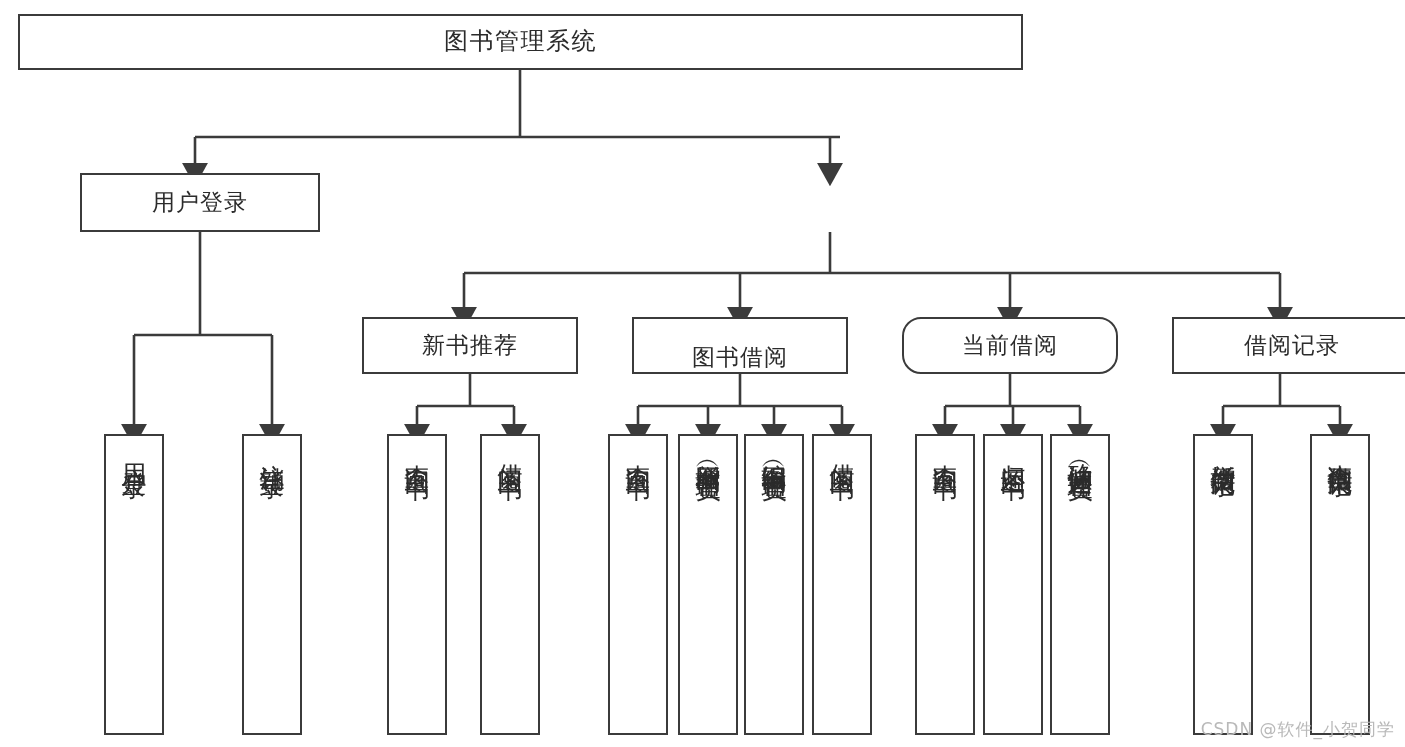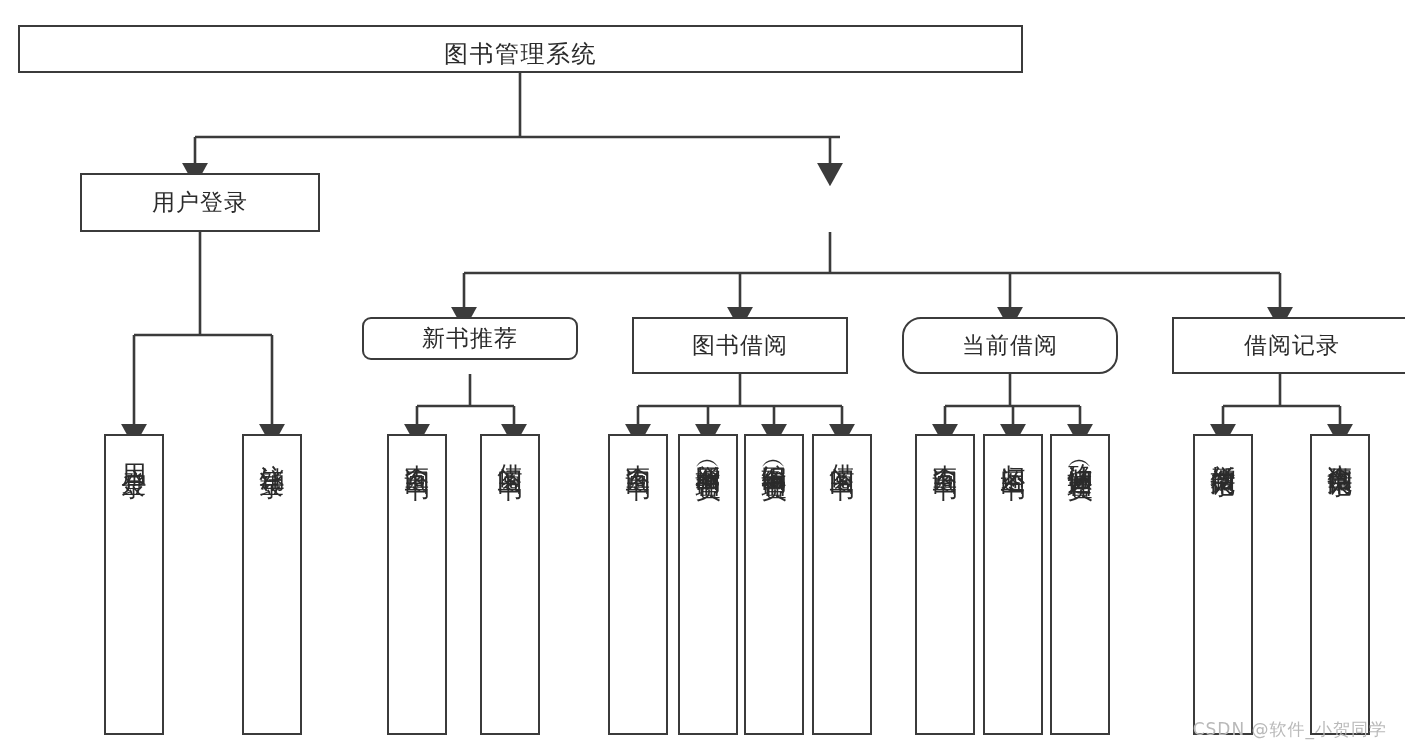--- a/index.html
+++ b/index.html
@@ -53,21 +53,21 @@
     writing-mode:vertical-rl;
     text-orientation:upright;
     font-size:25px;
     letter-spacing:4px;
     line-height:1;
     white-space:nowrap;
   }
   .v-node.tall .label{ font-size:25px; letter-spacing:2px;}
   .watermark{
     position:absolute;
-    right:18px;
+    right:10px;
     bottom:6px;
     font-size:17px;
     color:#b9b9b9;
     letter-spacing:1px;
     z-index:5;
     white-space:nowrap;
     text-align:right;
   }
 </style>
 </head>
@@ -118,32 +118,32 @@
       <path d="M1013,406 L1013,427" marker-end="url(#arrow)"></path>
       <path d="M1080,406 L1080,427" marker-end="url(#arrow)"></path>
 
       <path d="M1280,374 L1280,406"></path>
       <path d="M1223,406 L1340,406"></path>
       <path d="M1223,406 L1223,427" marker-end="url(#arrow)"></path>
       <path d="M1340,406 L1340,427" marker-end="url(#arrow)"></path>
     </g>
   </svg>
 
-  <div class="node h-node root" style="left: 18px; top: 25px; width: 1005px; height: 48px; align-items: flex-end;">
+  <div class="node h-node root" style="left: 18px; top: 14px; width: 1005px; height: 56px;">
     <span class="label">图书管理系统</span>
   </div>
 
   <div class="node h-node" style="left: 80px; top: 173px; width: 240px; height: 59px;">
     <span class="label">用户登录</span>
   </div>
 
-  <div class="node h-node" style="left: 362px; top: 317px; width: 216px; height: 43px; border-radius: 9px;">
+  <div class="node h-node" style="left: 362px; top: 317px; width: 216px; height: 57px;">
     <span class="label">新书推荐</span>
   </div>
-  <div class="node h-node" style="left: 632px; top: 317px; width: 216px; height: 57px;">
+  <div class="node h-node" style="left: 632px; top: 317px; width: 216px; height: 57px; align-items: flex-end;">
     <span class="label">图书借阅</span>
   </div>
   <div class="node h-node" style="left: 902px; top: 317px; width: 216px; height: 57px; border-radius: 19px;">
     <span class="label">当前借阅</span>
   </div>
   <div class="node h-node" style="left: 1172px; top: 317px; width: 240px; height: 57px;">
     <span class="label">借阅记录</span>
   </div>
 
   <div class="node v-node" style="left: 104px; top: 434px; width: 60px; height: 301px;">

